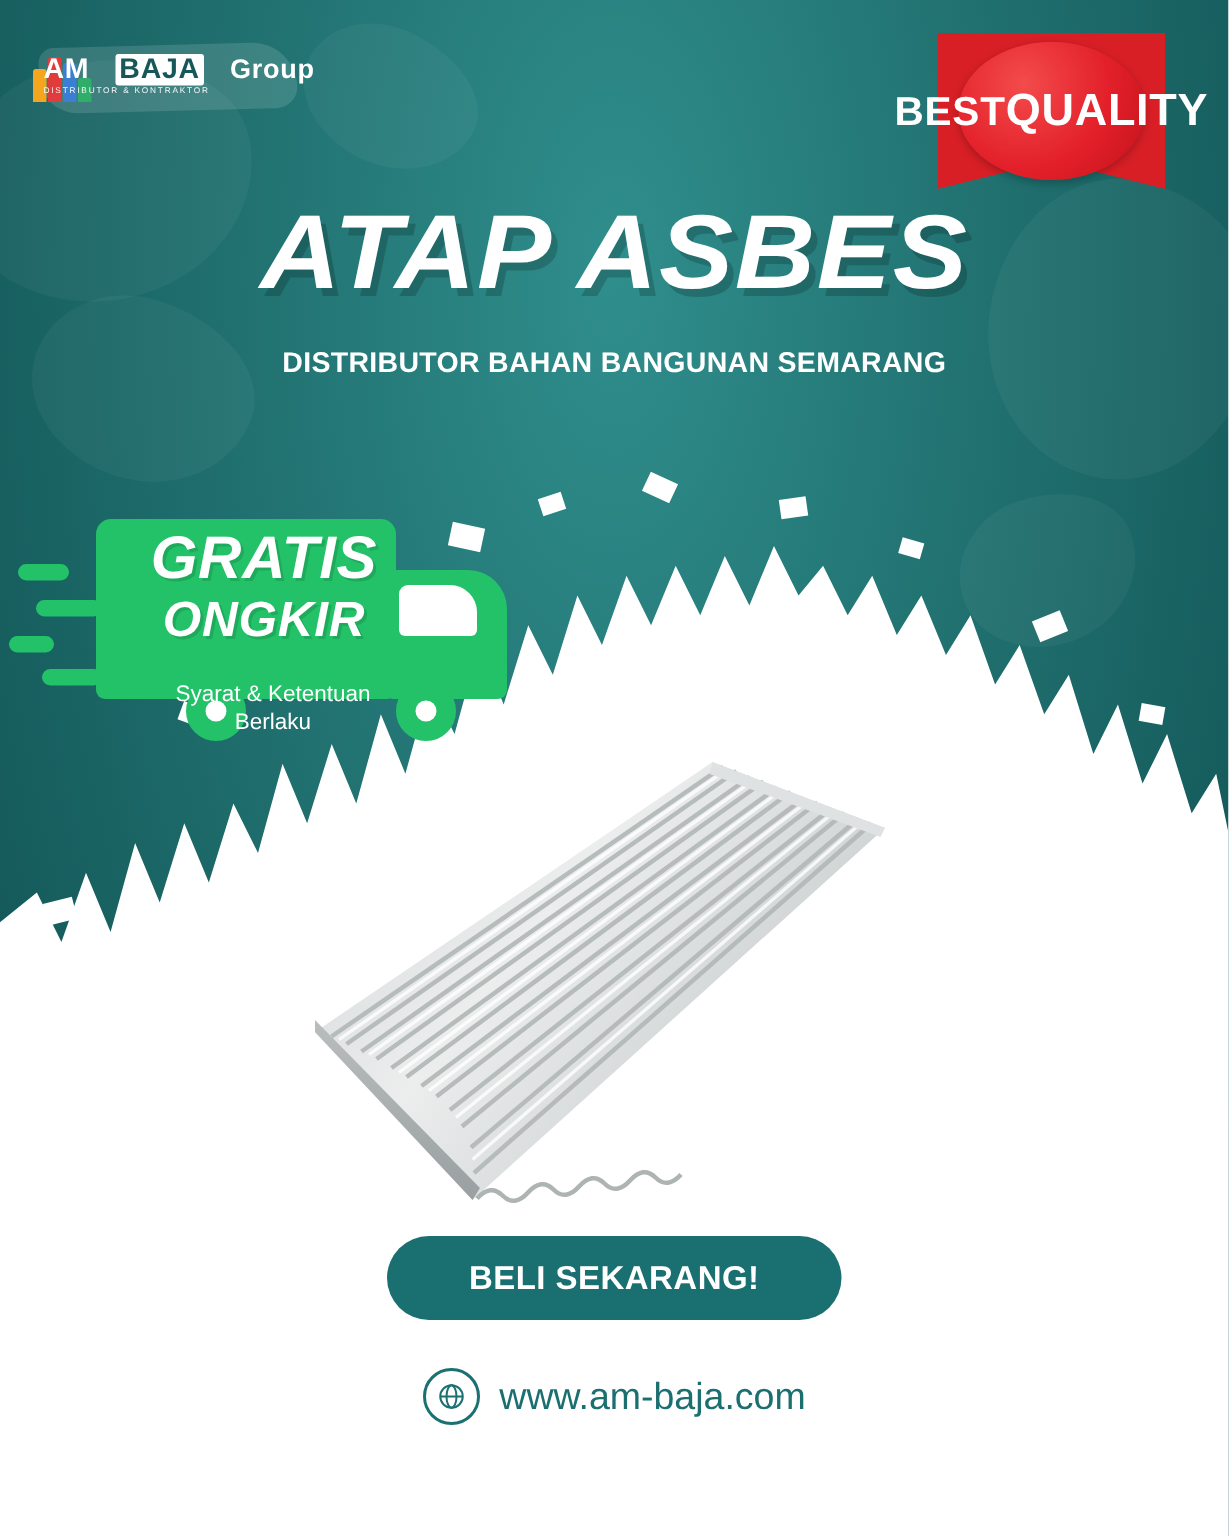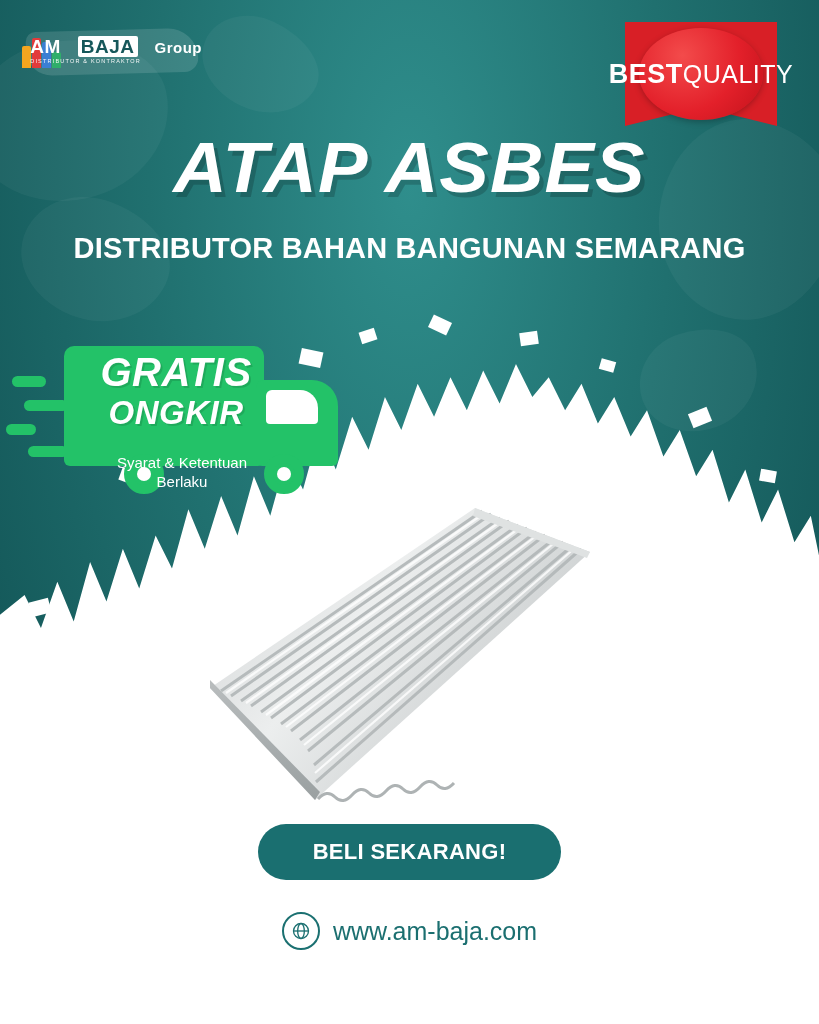--- a/index.html
+++ b/index.html
@@ -73,21 +73,21 @@
   .logo-mark { position: relative; width: 40px; height: 34px; }
   .logo-mark .bar { position: absolute; bottom: 0; width: 9px; border-radius: 2px 2px 0 0; }
   .logo-mark .b1 { left: 0;  height: 22px; background: #f4a61f; }
   .logo-mark .b2 { left: 10px; height: 30px; background: #e23b3b; }
   .logo-mark .b3 { left: 20px; height: 26px; background: #3b7fd4; }
   .logo-mark .b4 { left: 30px; height: 16px; background: #2fae6a; }
   .logo-text { position: relative; line-height: 1; color: #fff; }
   .logo-top { font-size: 19px; font-weight: 700; letter-spacing: 0.5px; }
   .logo-top .am { font-weight: 800; }
   .logo-top .baja { background: #ffffff; color: #16575a; padding: 0 3px; border-radius: 2px; margin: 0 17px; }
-  .logo-top .grp { font-size: 15px; font-weight: 600; margin-top: 24px; }
+  .logo-top .grp { font-size: 18px; font-weight: 600; margin-top: 24px; }
   .logo-sub { font-size: 5.5px; letter-spacing: 1.2px; margin-top: 3px; opacity: .95; }
 
   
   .badge {
     position: absolute; right: 42px; top: 22px;
     width: 152px; height: 110px;
   }
   .badge .ribbon-tail {
     position: absolute; left: 0; top: 0; width: 152px; height: 104px;
     background: #d81f26;
@@ -96,39 +96,39 @@
   .badge .circle {
     position: absolute; left: 14px; top: 6px;
     width: 124px; height: 92px;
     background: radial-gradient(circle at 35% 30%, #f34b4b 0%, #e3202a 55%, #c2121b 100%);
     border-radius: 50%;
     box-shadow: 0 2px 6px rgba(0,0,0,0.25);
     display: flex; align-items: center; justify-content: center;
     color: #fff; text-align: center;
   }
   .badge .l1 { font-size: 27px; font-weight: 800; letter-spacing: 0.5px; line-height: 1; }
-  .badge .l2 { font-size: 25px; font-weight: 400; letter-spacing: 0.5px; line-height: 1.15; }
+  .badge .l2 { font-size: 30px; font-weight: 700; letter-spacing: 0.5px; line-height: 1.15; }
 
   
   .headline {
     position: absolute; left: 0; right: 0; top: 128px;
     text-align: center;
     color: #ffffff;
     font-size: 70px;
     font-weight: 800;
     font-style: italic;
     letter-spacing: 1px;
     transform: scaleX(1.06);
     text-shadow: 4px 5px 0 rgba(0,0,0,0.18);
   }
   .subheadline {
     position: absolute; left: 0; right: 0; top: 232px;
     text-align: center;
     color: #ffffff;
-    font-size: 29px;
+    font-size: 19px;
     font-weight: 600;
     letter-spacing: 0.2px;
   }
 
   
   .truck { position: absolute; left: 6px; top: 338px; width: 340px; height: 170px; }
   .truck .body {
     position: absolute; left: 58px; top: 8px; width: 200px; height: 120px;
     background: #23c268; border-radius: 10px 10px 6px 6px;
   }

